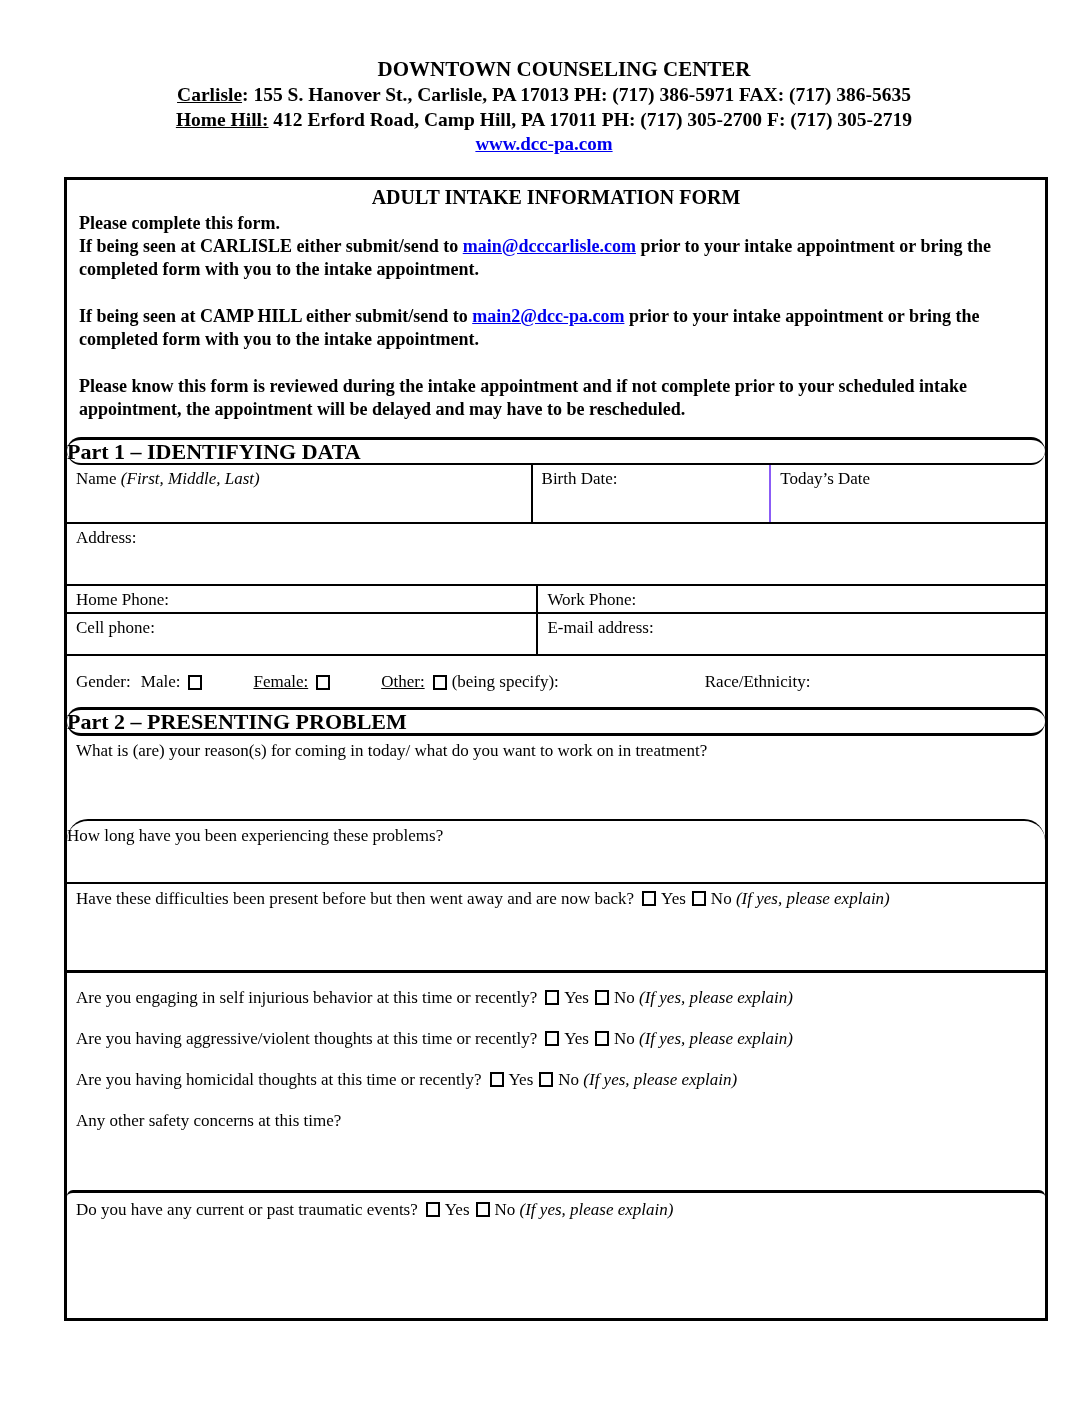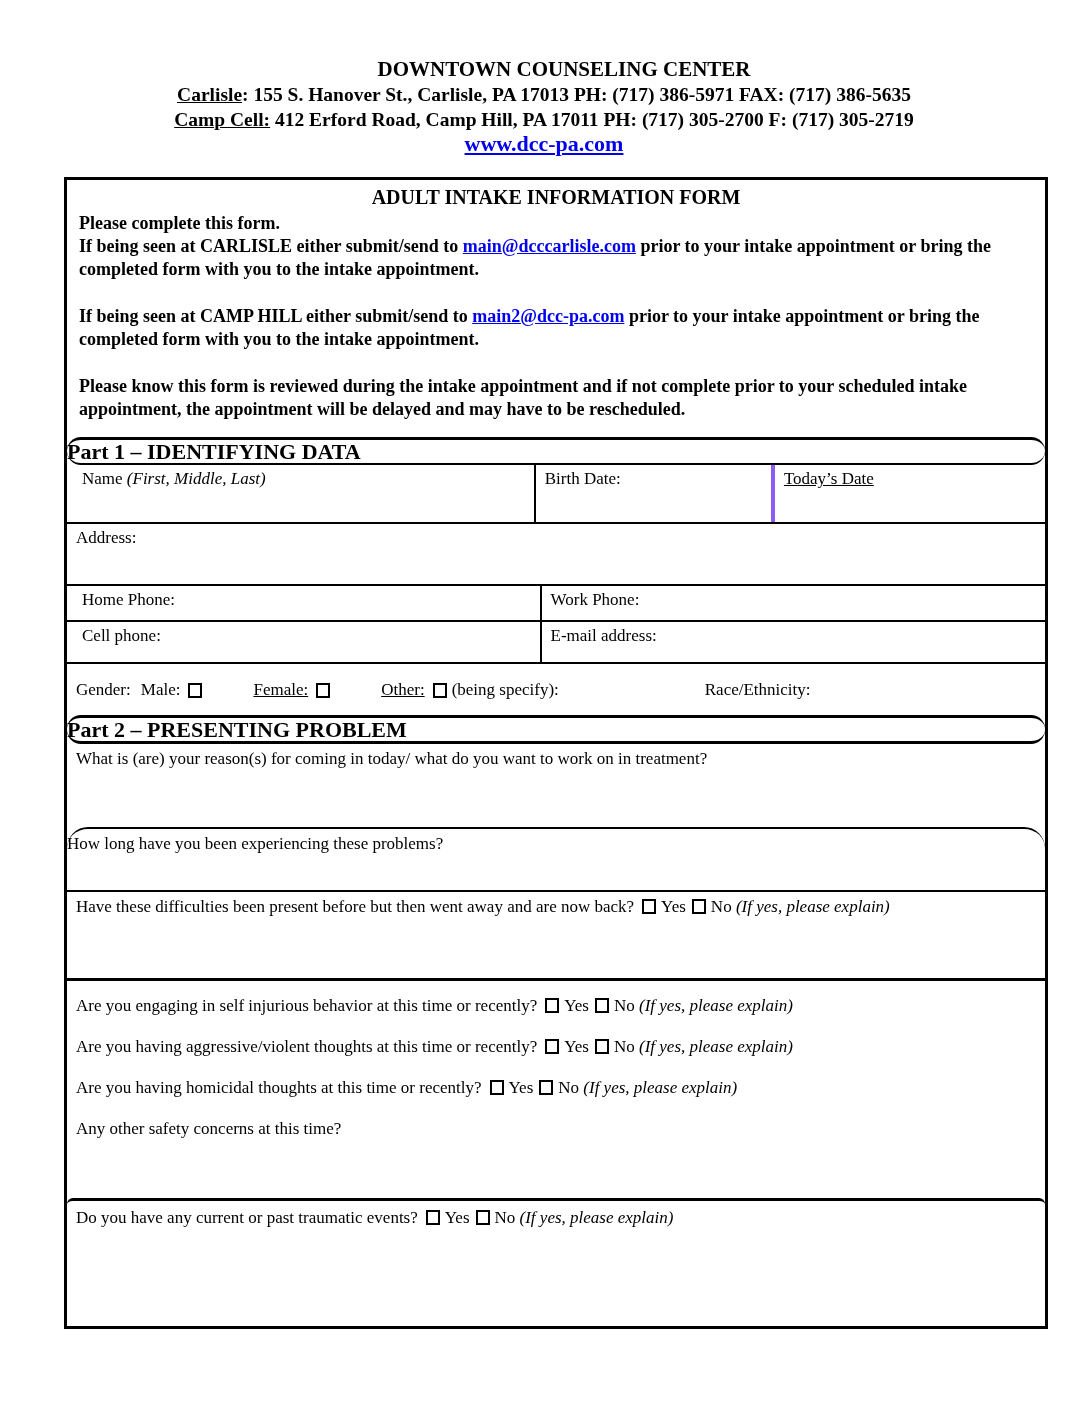--- a/index.html
+++ b/index.html
@@ -7,45 +7,45 @@
   body {
     height: 1408px;
     font-family: "Liberation Serif", serif;
     color: #000000;
     overflow: hidden;
   }
   .doc-header { padding-top: 56px; text-align: center; }
   .org { font-size: 21px; font-weight: bold; line-height: 26px; margin-left: 40px; }
   .addr { font-size: 19.5px; font-weight: bold; line-height: 25px; }
   .addr .u { text-decoration: underline; }
-  .site { font-size: 22px; font-weight: bold; line-height: 24px; }
+  .site { font-size: 19px; font-weight: bold; line-height: 24px; }
   .link { color: #0000EE; text-decoration: underline; cursor: pointer; }
 
   .form-box {
     margin: 21px 0 0 64px;
     width: 984px;
     border: 3px solid #000;
   }
   .box-title { text-align: center; font-weight: bold; font-size: 20px; padding: 5px 0 1px; line-height: 24px; }
   .intro { font-weight: bold; font-size: 18px; line-height: 23px; padding: 2px 12px 0; }
   .intro p.sp { margin-bottom: 24px; }
   .intro p.last { margin-bottom: 16px; }
 
   .section-header { border-top: 3px solid #000; border-bottom: 2px solid #000; text-align: left; font-weight: bold; font-size: 22px; line-height: 23px; border-radius: 14px; }
   .section-header.thick { border-bottom: 3px solid #000; }
 
-  .row { font-size: 17px; padding-left: 6px; }
+  .row { font-size: 17px; }
   .flex { display: flex; }
   .cell { padding: 4px 9px; }
   #row-name { height: 57px; }
   .c-name { width: 47.4%; }
   .c-birth { width: 24.4%; border-left: 2px solid #000; }
-  .c-today { flex: 1; border-left: 4px solid #8b5cf6; text-decoration: underline; }
+  .c-today { flex: 1; border-left: 2px solid #8b5cf6; }
   #row-address { border-top: 2px solid #000; height: 62px; padding: 4px 9px; }
-  #row-phones { border-top: 2px solid #000; height: 36px; }
+  #row-phones { border-top: 2px solid #000; height: 28px; }
   #row-cellmail { border-top: 2px solid #000; height: 42px; }
   .c-half-l { width: 48%; }
   .c-half-r { flex: 1; border-left: 2px solid #000; }
   #row-gender { border-top: 2px solid #000; height: 53px; display: flex; align-items: center; padding: 0 9px; }
   .ml10 { margin-left: 10px; }
   .g-gap { margin-left: 46px; text-decoration: underline; }
   .g-race { margin-left: 146px; }
 
   #row-reason { height: 83px; padding: 5px 9px; }
   #row-howlong { border-top: 2px solid #000; height: 63px; padding: 5px 0; border-radius: 21px; }
@@ -62,21 +62,21 @@
   }
   .cb.tight { margin-left: 6px; }
   em { font-style: italic; }
 </style>
 </head>
 <body>
 
 <div class="doc-header">
   <div class="org">DOWNTOWN COUNSELING CENTER</div>
   <div class="addr"><span class="u">Carlisle</span><span>: 155 S. Hanover St., Carlisle, PA  17013  PH: (717) 386-5971  FAX: (717) 386-5635</span></div>
-  <div class="addr"><span class="u">Camp Cell:</span><span> 412 Erford Road, Camp Hill, PA 17011  PH: (717) 305-2700 F: (717) 305-2719</span></div>
+  <div class="addr"><span class="u">Home Hill:</span><span> 412 Erford Road, Camp Hill, PA 17011  PH: (717) 305-2700 F: (717) 305-2719</span></div>
   <div class="site"><span class="link">www.dcc-pa.com</span></div>
 </div>
 
 <div class="form-box">
 
   <div class="box-title">ADULT INTAKE INFORMATION FORM</div>
 
   <div class="intro">
     <p>Please complete this form.</p>
     <p class="sp"><span>If being seen at CARLISLE either submit/send to </span><span class="link">main@dcccarlisle.com</span><span> prior to your intake appointment or bring the completed form with you to the intake appointment.</span></p>

